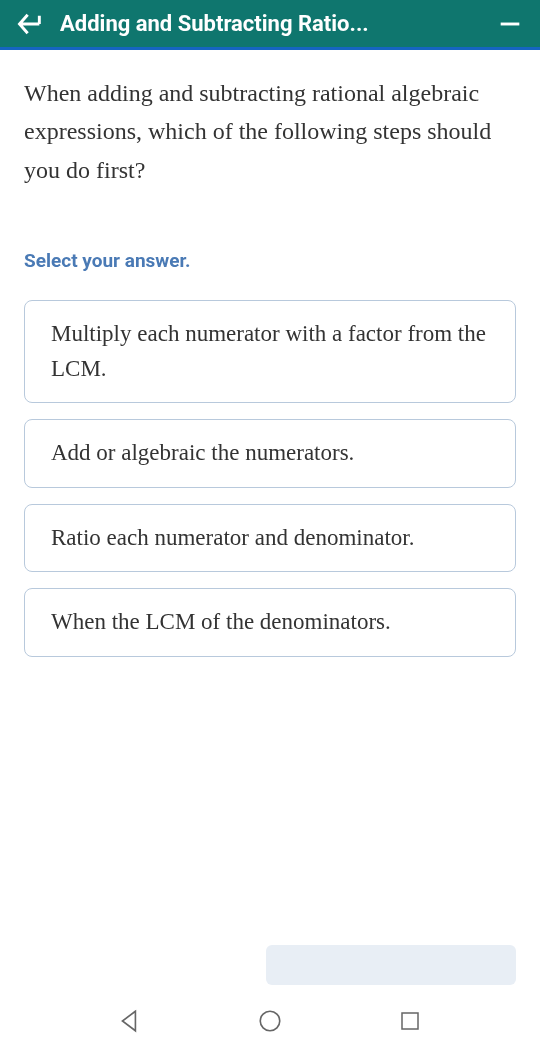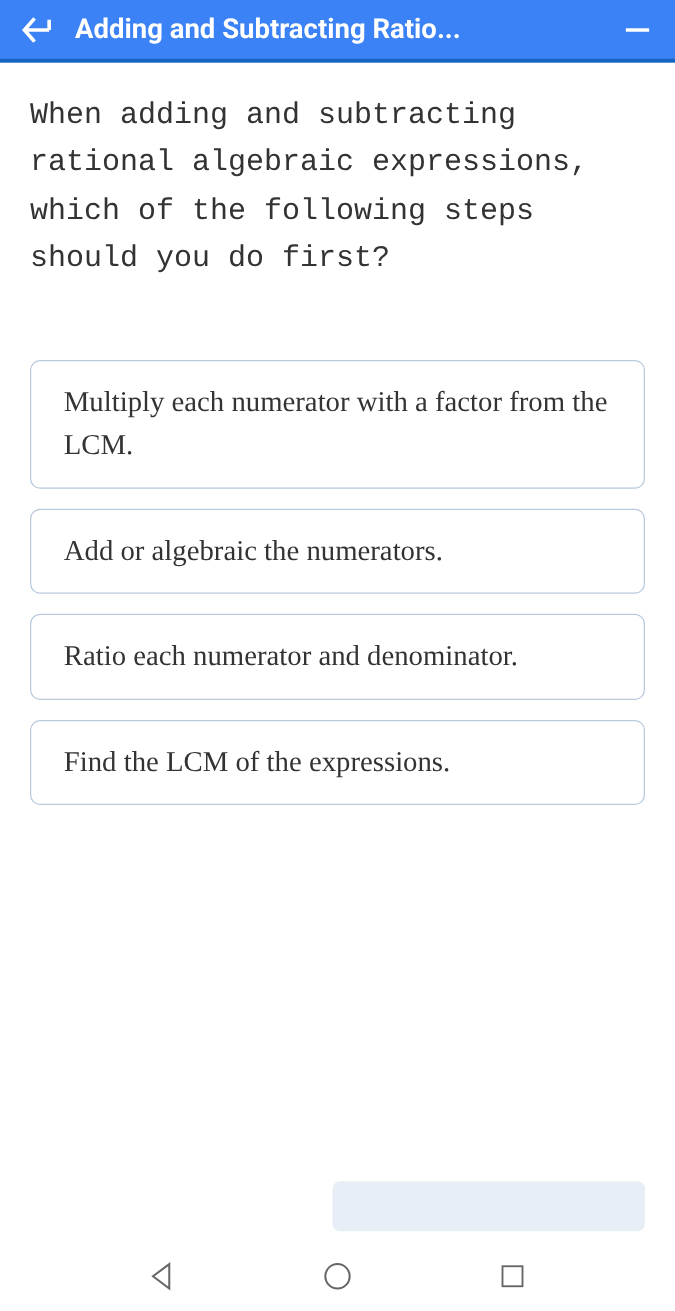--- a/index.html
+++ b/index.html
@@ -9,21 +9,21 @@
     }
     body {
       font-family: -apple-system, BlinkMacSystemFont, 'Segoe UI', Roboto, sans-serif;
       width: 540px;
       height: 1049px;
       background: #fff;
       display: flex;
       flex-direction: column;
     }
     .header {
-      background: #3b82f6;
+      background: #0f766e;
       color: #fff;
       display: flex;
       align-items: center;
       padding: 8px 16px;
       height: 50px;
       border-bottom: 3px solid #1565c0;
     }
     .back-icon {
       margin-right: 16px;
       display: flex;
@@ -57,21 +57,21 @@
       color: #4a7ab5;
       font-size: 20px;
       font-weight: 700;
     }
     .question-counter {
       color: #0d47a1;
       font-size: 20px;
       font-weight: 700;
     }
     .question-text {
-      font-family: Liberation Mono, monospace;
+      font-family: Liberation Serif, serif;
       font-size: 24px;
       color: #333;
       line-height: 1.6;
       margin-bottom: 60px;
     }
     .select-label {
       color: #4a7ab5;
       font-size: 19px;
       font-weight: 700;
       margin-bottom: 28px;
@@ -121,25 +121,26 @@
   <div class="header-title">Adding and Subtracting Ratio...</div>
   <div class="minus-icon">
     <svg width="28" height="28" viewBox="0 0 24 24" fill="none" stroke="#fff" stroke-width="2.5">
       <line x1="4" y1="12" x2="20" y2="12"></line>
     </svg>
   </div>
 </div>
 
 <div class="content">
   <div class="question-text">When adding and subtracting rational algebraic expressions, which of the following steps should you do first?</div>
+  <div class="select-label">Select your answer.</div>
 
   <div class="answer-option">Multiply each numerator with a factor from the LCM.</div>
   <div class="answer-option">Add or algebraic the numerators.</div>
   <div class="answer-option">Ratio each numerator and denominator.</div>
-  <div class="answer-option">Find the LCM of the expressions.</div>
+  <div class="answer-option">When the LCM of the denominators.</div>
 </div>
 
 <div class="bottom-placeholder"></div>
 
 <div class="nav-bar">
   <div class="nav-icon">
     <svg width="26" height="26" viewBox="0 0 24 24" fill="none" stroke="#666" stroke-width="1.5">
       <path d="M17 3 L5 12 L17 21 Z"></path>
     </svg>
   </div>

